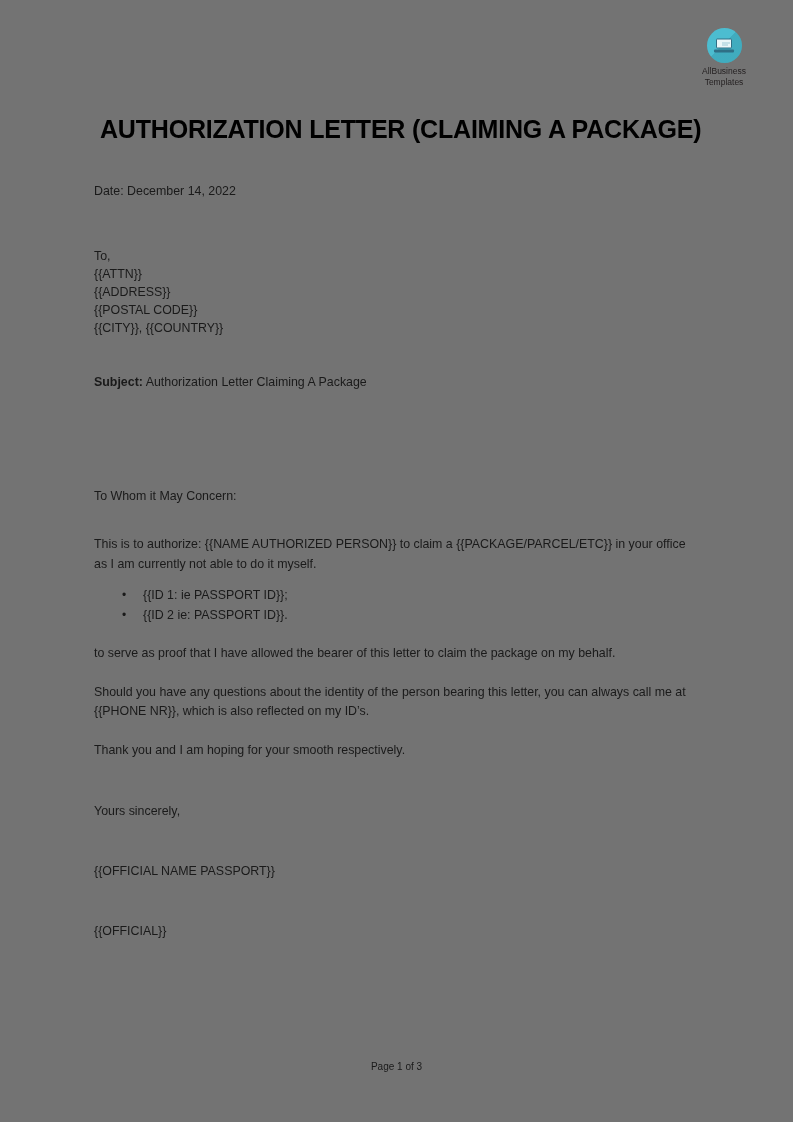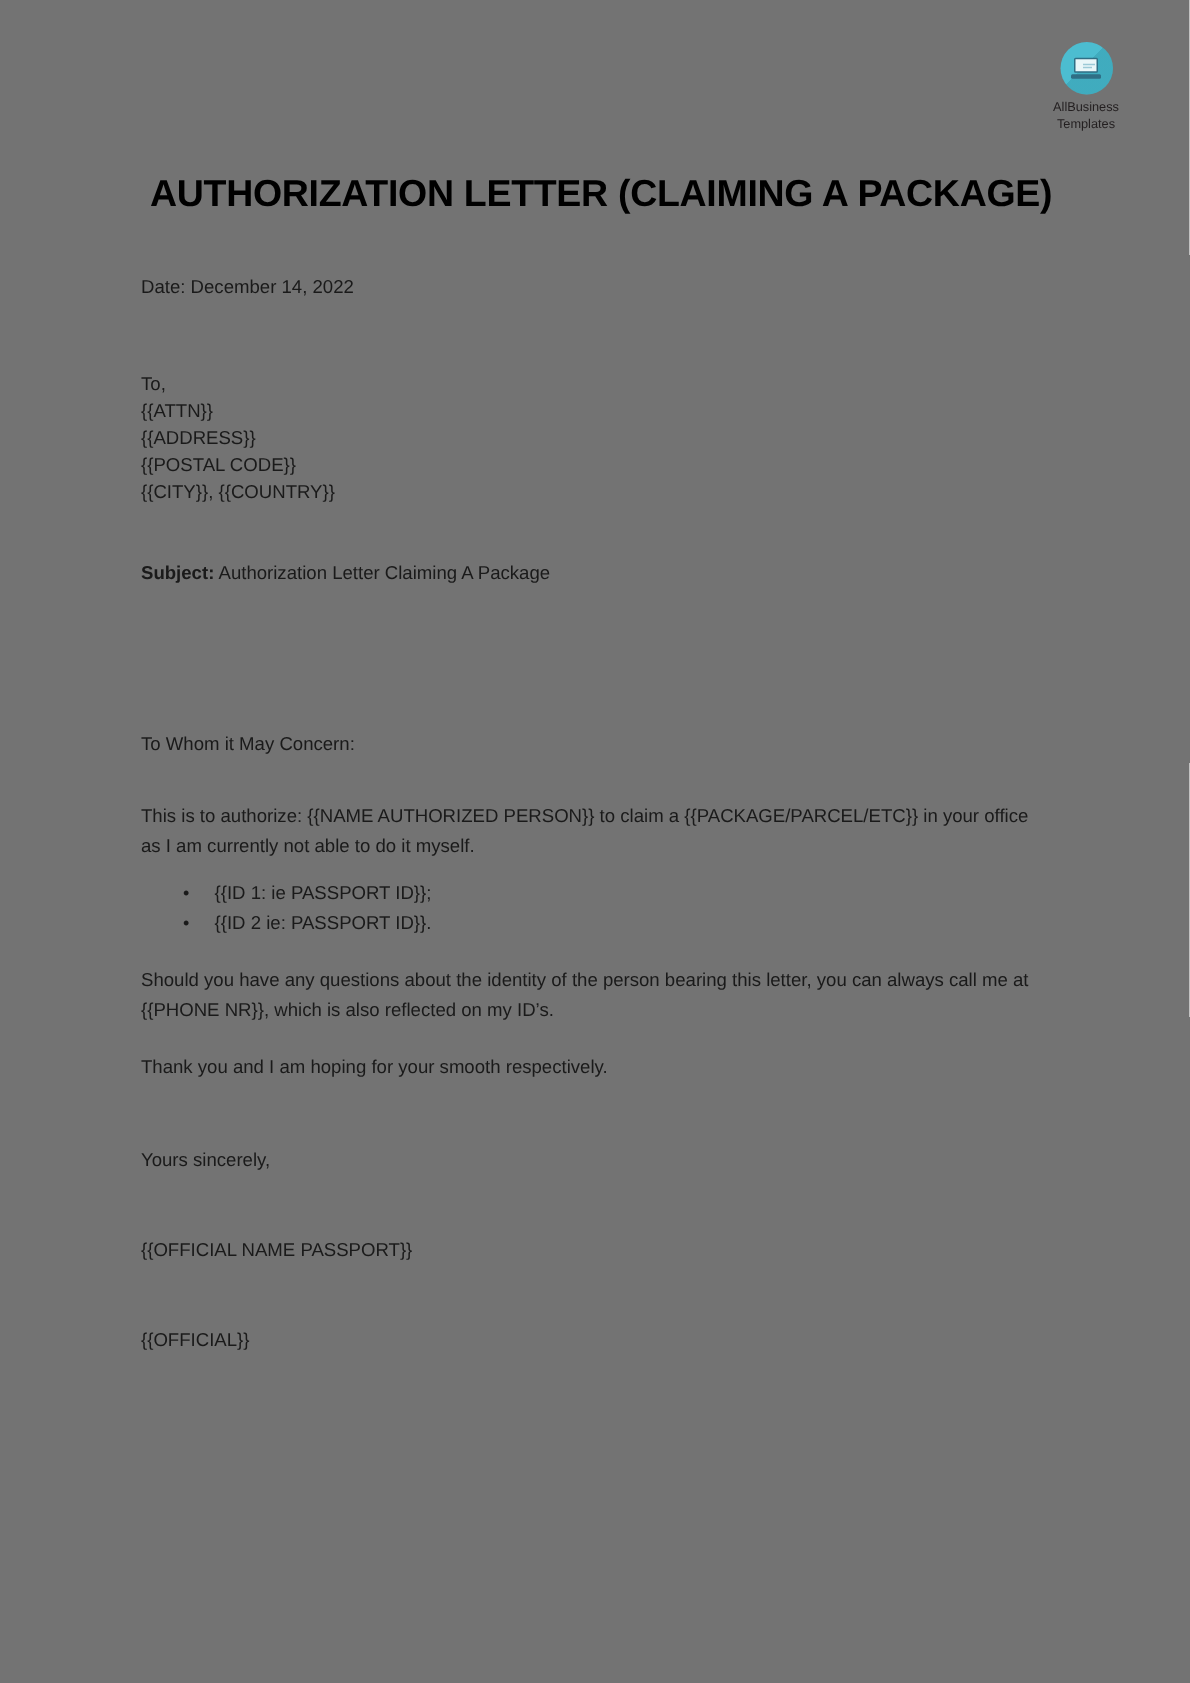--- a/index.html
+++ b/index.html
@@ -221,27 +221,29 @@
     <div class="salutation">To Whom it May Concern:</div>
 
     <p class="para">This is to authorize: {{NAME AUTHORIZED PERSON}} to claim a {{PACKAGE/PARCEL/ETC}} in your office as I am currently not able to do it myself.</p>
 
 
     <ul class="bullets">
       <li>{{ID 1: ie PASSPORT ID}};</li>
       <li>{{ID 2 ie: PASSPORT ID}}.</li>
     </ul>
 
+    <p class="para tight">to serve as proof that I have allowed the bearer of this letter to claim the package on my behalf.</p>
 
     <p class="para tight">Should you have any questions about the identity of the person bearing this letter, you can always call me at {{PHONE NR}}, which is also reflected on my ID’s.</p>
 
     <p class="para tight">Thank you and I am hoping for your smooth respectively.</p>
 
     <div class="closing">Yours sincerely,</div>
 
     <div class="official-name">{{OFFICIAL NAME PASSPORT}}</div>
 
     <div class="signature">{{OFFICIAL}}</div>
 
   </div>
 
+  <div class="footer">Page 1 of 3</div>
 
 </div>
 
 </body></html>

